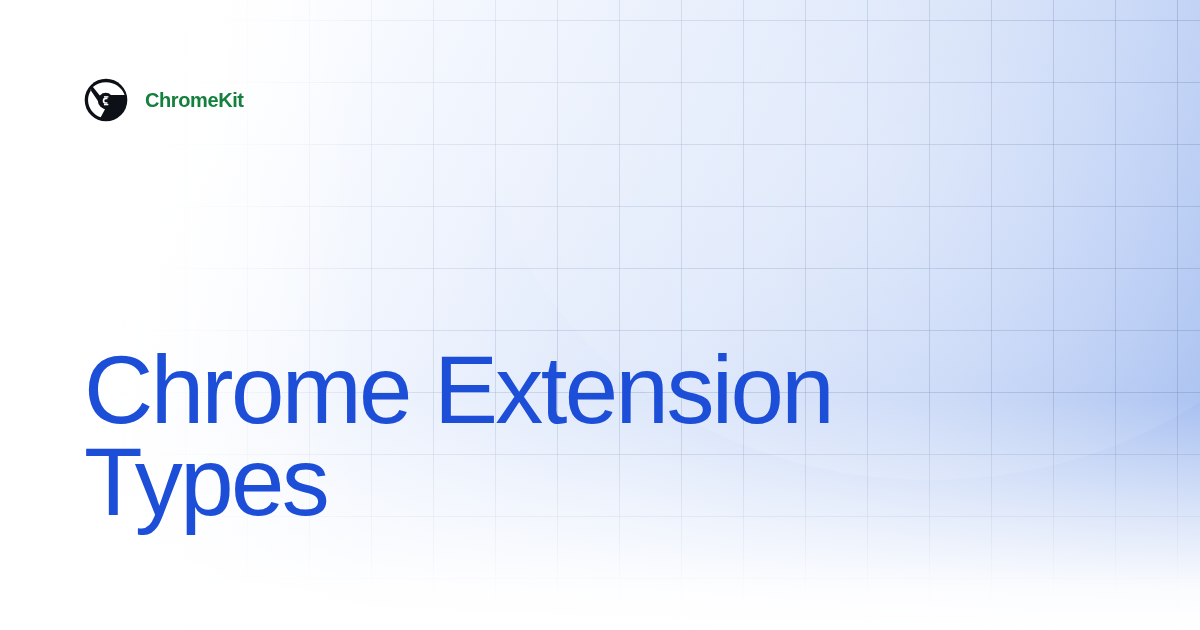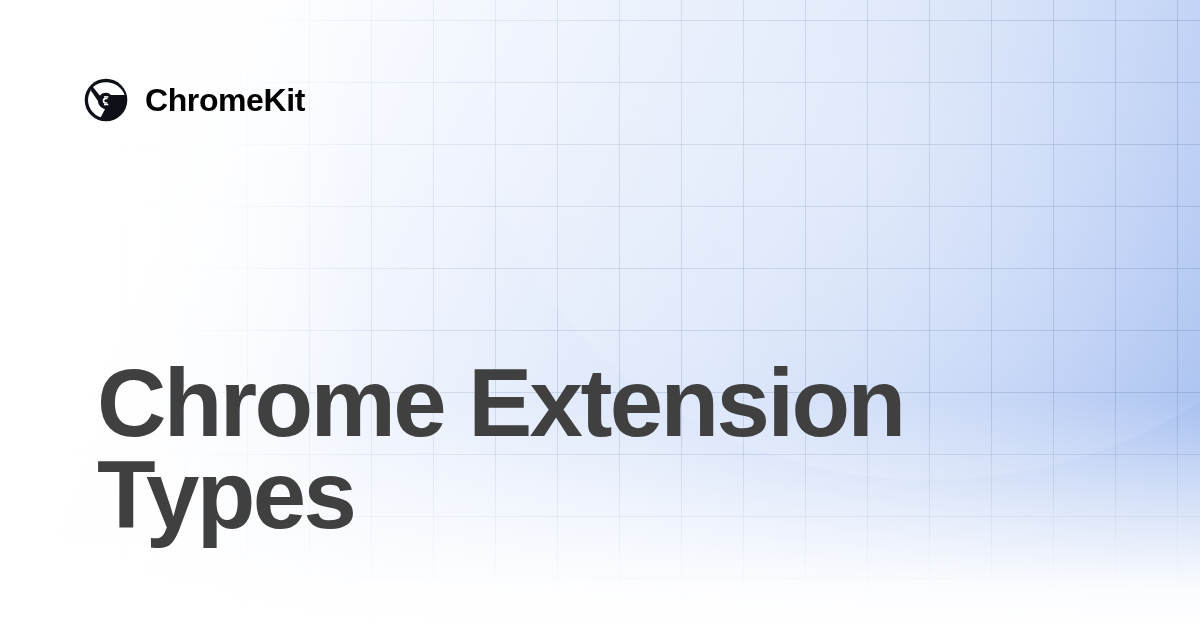--- a/index.html
+++ b/index.html
@@ -115,40 +115,40 @@
   }
 
   .brand-mark {
     width: 44px;
     height: 44px;
     display: block;
     flex: 0 0 auto;
   }
 
   .brand-name {
-    font-size: 32px;
+    font-size: 20px;
     font-weight: 700;
     letter-spacing: -0.4px;
-    color: #000000;
+    color: #15803d;
     line-height: 1;
     white-space: nowrap;
   }
 
   
   .headline {
     position: absolute;
     left: 84px;
     top: 344px;
     width: 880px;
-    margin: 13px;
+    margin: 0;
     font-size: 96px;
     line-height: 92px;
-    font-weight: 700;
+    font-weight: 400;
     letter-spacing: -2.6px;
-    color: #404040;
+    color: #1d4ed8;
     white-space: pre-line;
   }
 </style>
 </head>
 <body>
 
 <div class="banner">
 
   <div class="bg-base"></div>
   <div class="bg-grid"></div>

